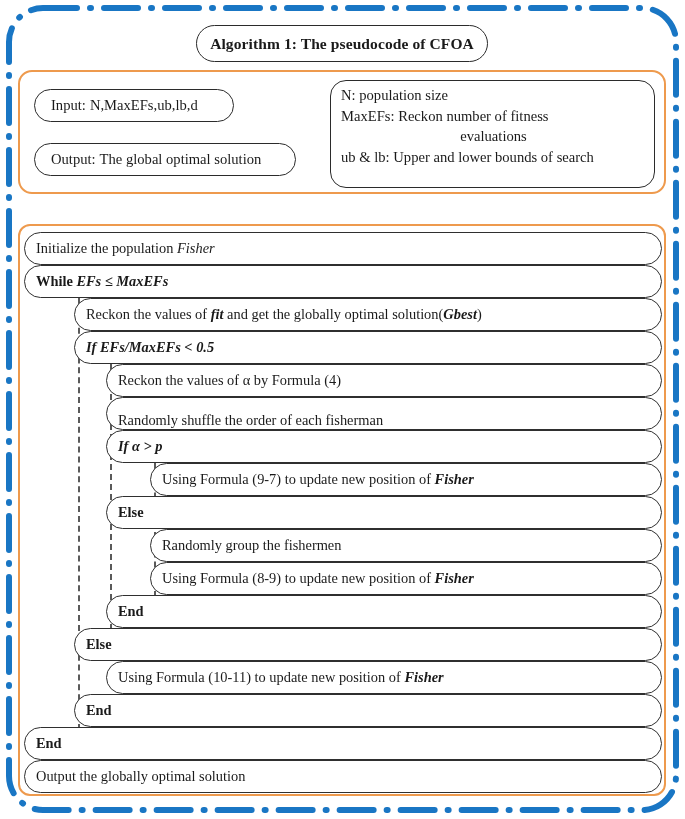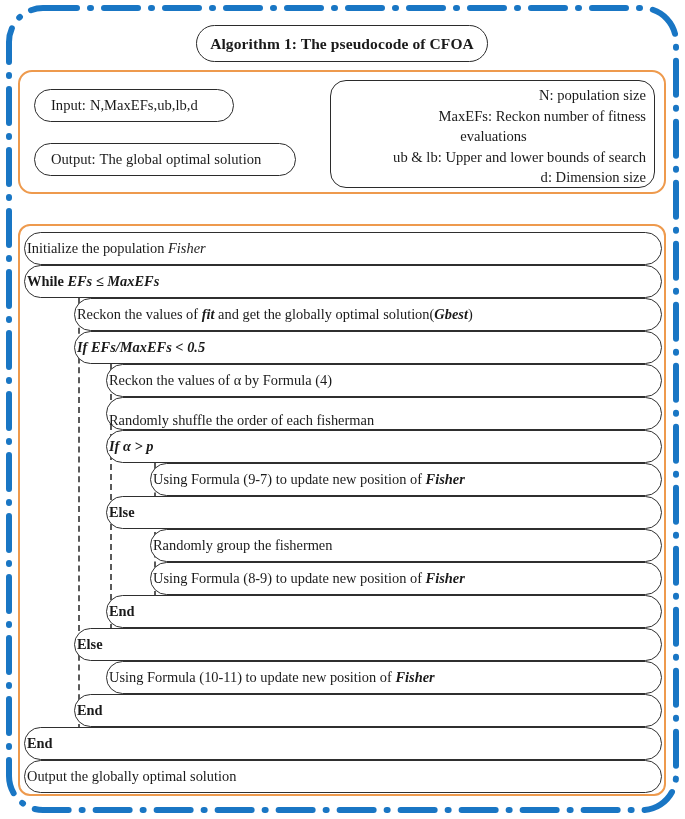--- a/index.html
+++ b/index.html
@@ -85,21 +85,21 @@
     width: 325px;
     height: 108px;
     box-sizing: border-box;
     border: 1.3px solid #2b2b2b;
     border-radius: 16px;
     background: #fff;
     padding: 4px 8px 0 10px;
     font-size: 14.6px;
     line-height: 20.5px;
   }
-  .legend-line { white-space: nowrap; text-align: right; }
+  .legend-line { white-space: nowrap; }
   .legend-line.center { text-align: center; }
 
   
   #code-box {
     position: absolute;
     left: 18px;
     top: 224px;
     width: 648px;
     height: 572px;
     box-sizing: border-box;
@@ -119,21 +119,21 @@
     height: 33px;
     border: 1.4px solid #2f2f2f;
     border-radius: 17px;
     background: #fff;
     display: flex;
     align-items: center;
     font-size: 14.4px;
     white-space: nowrap;
     overflow: visible;
   }
-  .code-row .txt { padding-left: 2px; }
+  .code-row .txt { padding-left: 11px; }
 
   .code-row.lv0 { left: 4px;   width: 638px; }
   .code-row.lv1 { left: 54px;  width: 588px; }
   .code-row.lv2 { left: 86px;  width: 556px; }
   .code-row.lv3 { left: 130px; width: 512px; }
 
   
   .connector {
     position: absolute;
     width: 0;
@@ -167,21 +167,20 @@
     <div class="io-pill" id="output-pill">
       <span class="io-label">Output:</span>
       <span>The global optimal solution</span>
     </div>
 
     <div id="legend-box">
       <div class="legend-line">N: population size</div>
       <div class="legend-line">MaxEFs: Reckon number of fitness</div>
       <div class="legend-line center">evaluations</div>
       <div class="legend-line">ub &amp; lb: Upper and lower bounds of search</div>
-      <div class="legend-line">d: Dimension size</div>
     </div>
   </div>
 
   <div id="code-box">
     <div id="code-inner">
 
       <div class="connector" style="left:58px;  top:72px;  height:432px;"></div>
       <div class="connector" style="left:90px;  top:138px; height:266px;"></div>
       <div class="connector" style="left:134px; top:237px; height:134px;"></div>
 

